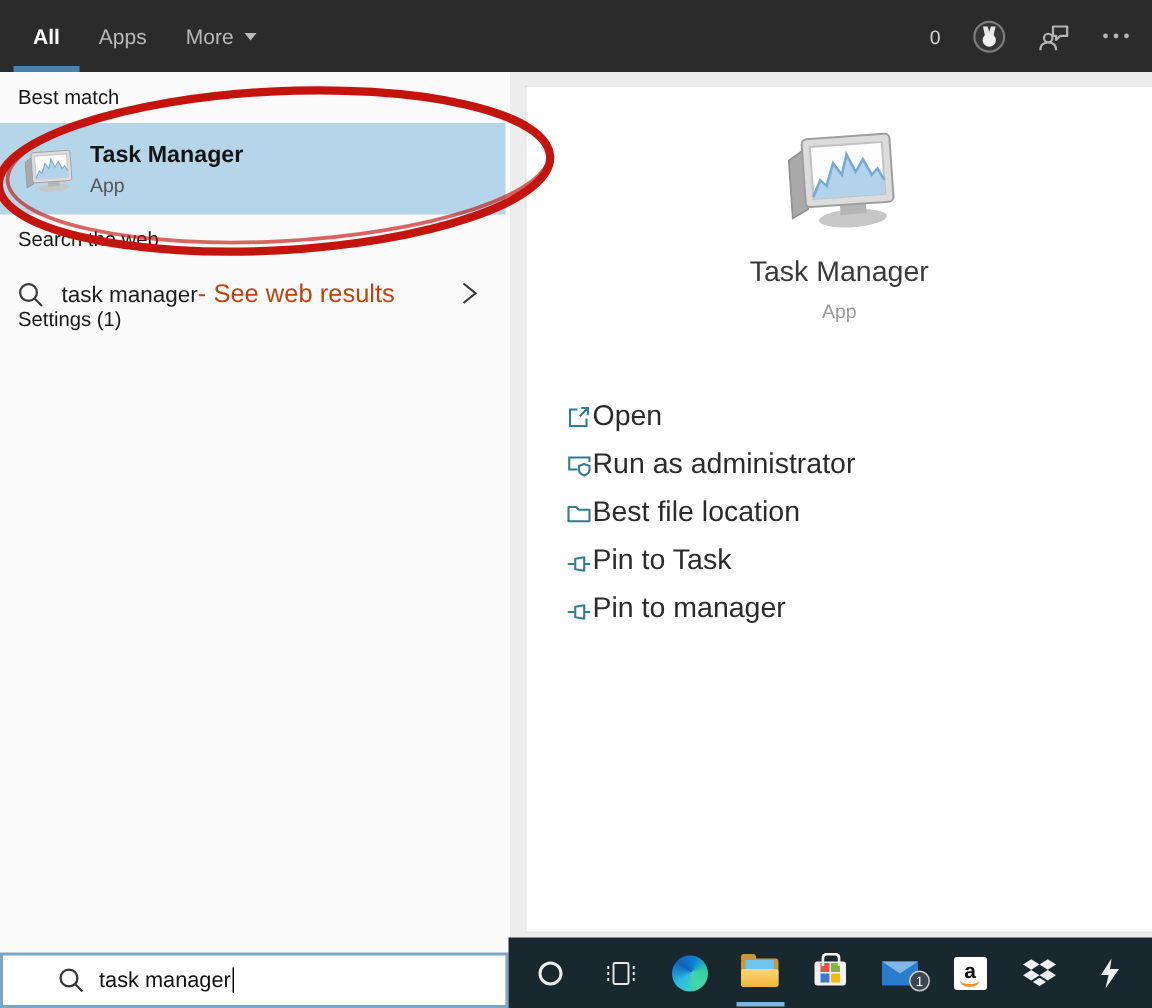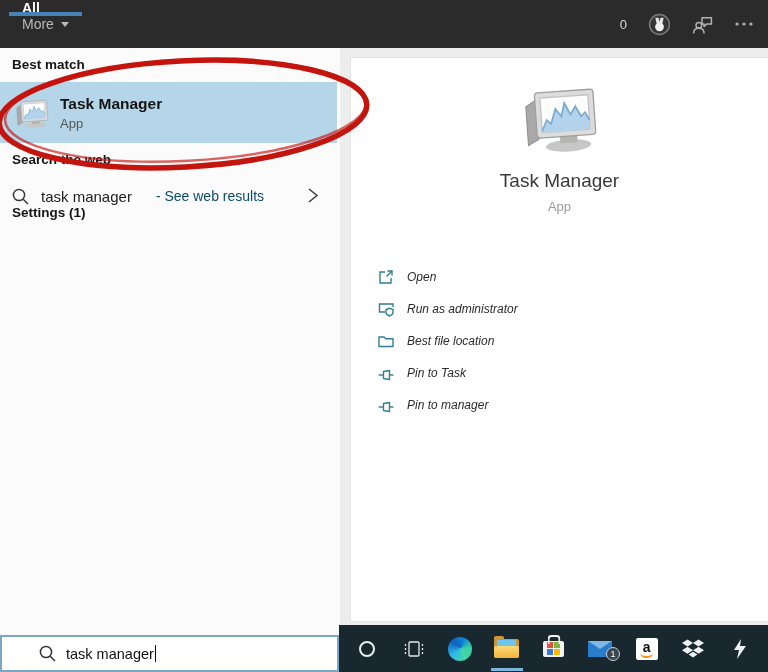--- a/index.html
+++ b/index.html
@@ -2,56 +2,56 @@
 <html><head>
 <meta charset="utf-8">
 <style>
   * { margin:0; padding:0; box-sizing:border-box; }
   html,body { width:768px; height:672px; overflow:hidden; }
   body { font-family:"Liberation Sans", sans-serif; background:#fff; position:relative; }
   .screen { position:absolute; inset:0; width:768px; height:672px; }
 
   
   .topbar { position:absolute; left:0; top:0; width:768px; height:48px; background:#2b2b2b; display:flex; align-items:stretch; }
-  .tabs { display:flex; align-items:stretch; padding-left:9px;flex-direction:column; }
+  .tabs { display:flex; align-items:stretch; padding-left:9px; }
   .tab { position:relative; display:flex; align-items:center; padding:0 13px; font-size:14px; color:#b9b9b9; cursor:default; }
   .tab.active { color:#ffffff; font-weight:bold; }
   .tab.active::after { content:""; position:absolute; left:0; right:0; bottom:0; height:4px; background:#4583b5; }
   .caret-down { width:0; height:0; border-left:4.5px solid transparent; border-right:4.5px solid transparent; border-top:5px solid #b9b9b9; margin-left:7px; }
   .topbar-right { position:absolute; right:14px; top:0; height:48px; display:flex; align-items:center; gap:21px; }
   .rewards-count { color:#d8d8d8; font-size:13px; }
   .icon-btn { display:flex; align-items:center; justify-content:center; }
 
   
   .left-panel { position:absolute; left:0; top:48px; width:340px; height:589px; background:#fbfbfb; }
-  .section-header { position:absolute; left:12px; font-size:13.5px; font-weight:bold; color:#161616; }
+  .section-header { position:absolute; left:12px; font-size:13.5px; font-weight:normal; color:#161616; }
   .hdr-best { top:9px; }
   .hdr-web { top:104px; }
   .hdr-settings { top:157px; }
   .result-row { position:absolute; left:0; top:34px; width:337px; height:61px; background:#b5d6e9; display:flex; align-items:center; cursor:default; }
   .result-row .tm-small { margin-left:13px; flex:0 0 auto; }
   .result-meta { margin-left:9px; }
   .result-title { font-size:15.5px; font-weight:bold; color:#141414; }
   .result-sub { font-size:13px; color:#555; margin-top:3px; }
   .web-row { position:absolute; left:0; top:128px; width:340px; height:40px; display:flex; align-items:center; }
   .web-row .mag { margin-left:11px; }
   .web-query { margin-left:11px; font-size:15px; color:#1d1d1d; }
-  .web-hint { margin-left:24px; font-size:14px; color:#0c4a6e; }
+  .web-hint { margin-left:0; font-size:17px; color:#c2410c; }
   .web-chevron { position:absolute; right:20px; top:9px; }
 
   
   .right-panel { position:absolute; left:340px; top:48px; width:428px; height:577px; background:#ededed; }
   .preview-card { position:absolute; left:10px; top:9px; right:0; bottom:3px; background:#ffffff; border:1px solid #e4e4e4; border-right:none; text-align:center; }
   .tm-large { margin-top:24px; }
   .pv-title { margin-top:12px; font-size:19px; color:#3a3a3a; }
   .pv-sub { margin-top:7px; font-size:13px; color:#9b9b9b; }
   .actions { margin-top:47px; padding-left:26px; text-align:left; list-style:none; }
   .action-row { height:32px; display:flex; align-items:center; cursor:default; }
   .action-row svg { flex:0 0 auto; }
-  .action-label { margin-left:12px; font-size:12px; color:#2b2b2b;font-style:italic; }
+  .action-label { font-size:19px; color:#2b2b2b; }
 
   
   .searchbox { position:absolute; left:0; top:635px; width:339px; height:37px; background:#fff; border:2px solid #7ca6c3; display:flex; align-items:center; }
   .searchbox .mag2 { margin-left:36px; }
   .search-text { margin-left:9px; font-size:14.5px; color:#101010; }
   .text-caret { display:inline-block; width:1.5px; height:17px; background:#111; margin-left:1px; vertical-align:middle; }
 
   
   .taskbar { position:absolute; left:339px; top:625px; right:0; height:47px; background:#19272f; display:flex; align-items:center; justify-content:space-around; padding:0 5px; }
   .tb-item { position:relative; height:100%; flex:1; display:flex; align-items:center; justify-content:center; }
@@ -97,20 +97,23 @@
 </svg>
 
 <div class="screen">
 
   <header class="topbar">
     <nav class="tabs">
       <div class="tab active">
           <span>All</span>
         </div>
       <div class="tab">
+          <span>Apps</span>
+        </div>
+      <div class="tab">
           <span>More</span>
           <span class="caret-down"></span>
         </div>
     </nav>
     <div class="topbar-right">
       <span class="rewards-count">0</span>
       <span class="icon-btn">
         <svg width="23" height="23" viewBox="0 0 22 22">
           <circle cx="11" cy="11" r="9.5" stroke="#7c7c7c" stroke-width="1.4" fill="rgba(255,255,255,0.05)"></circle>
           <polygon points="7,4.5 10,4.5 11.5,9.5 8.2,10" fill="#e6e6e6"></polygon>

